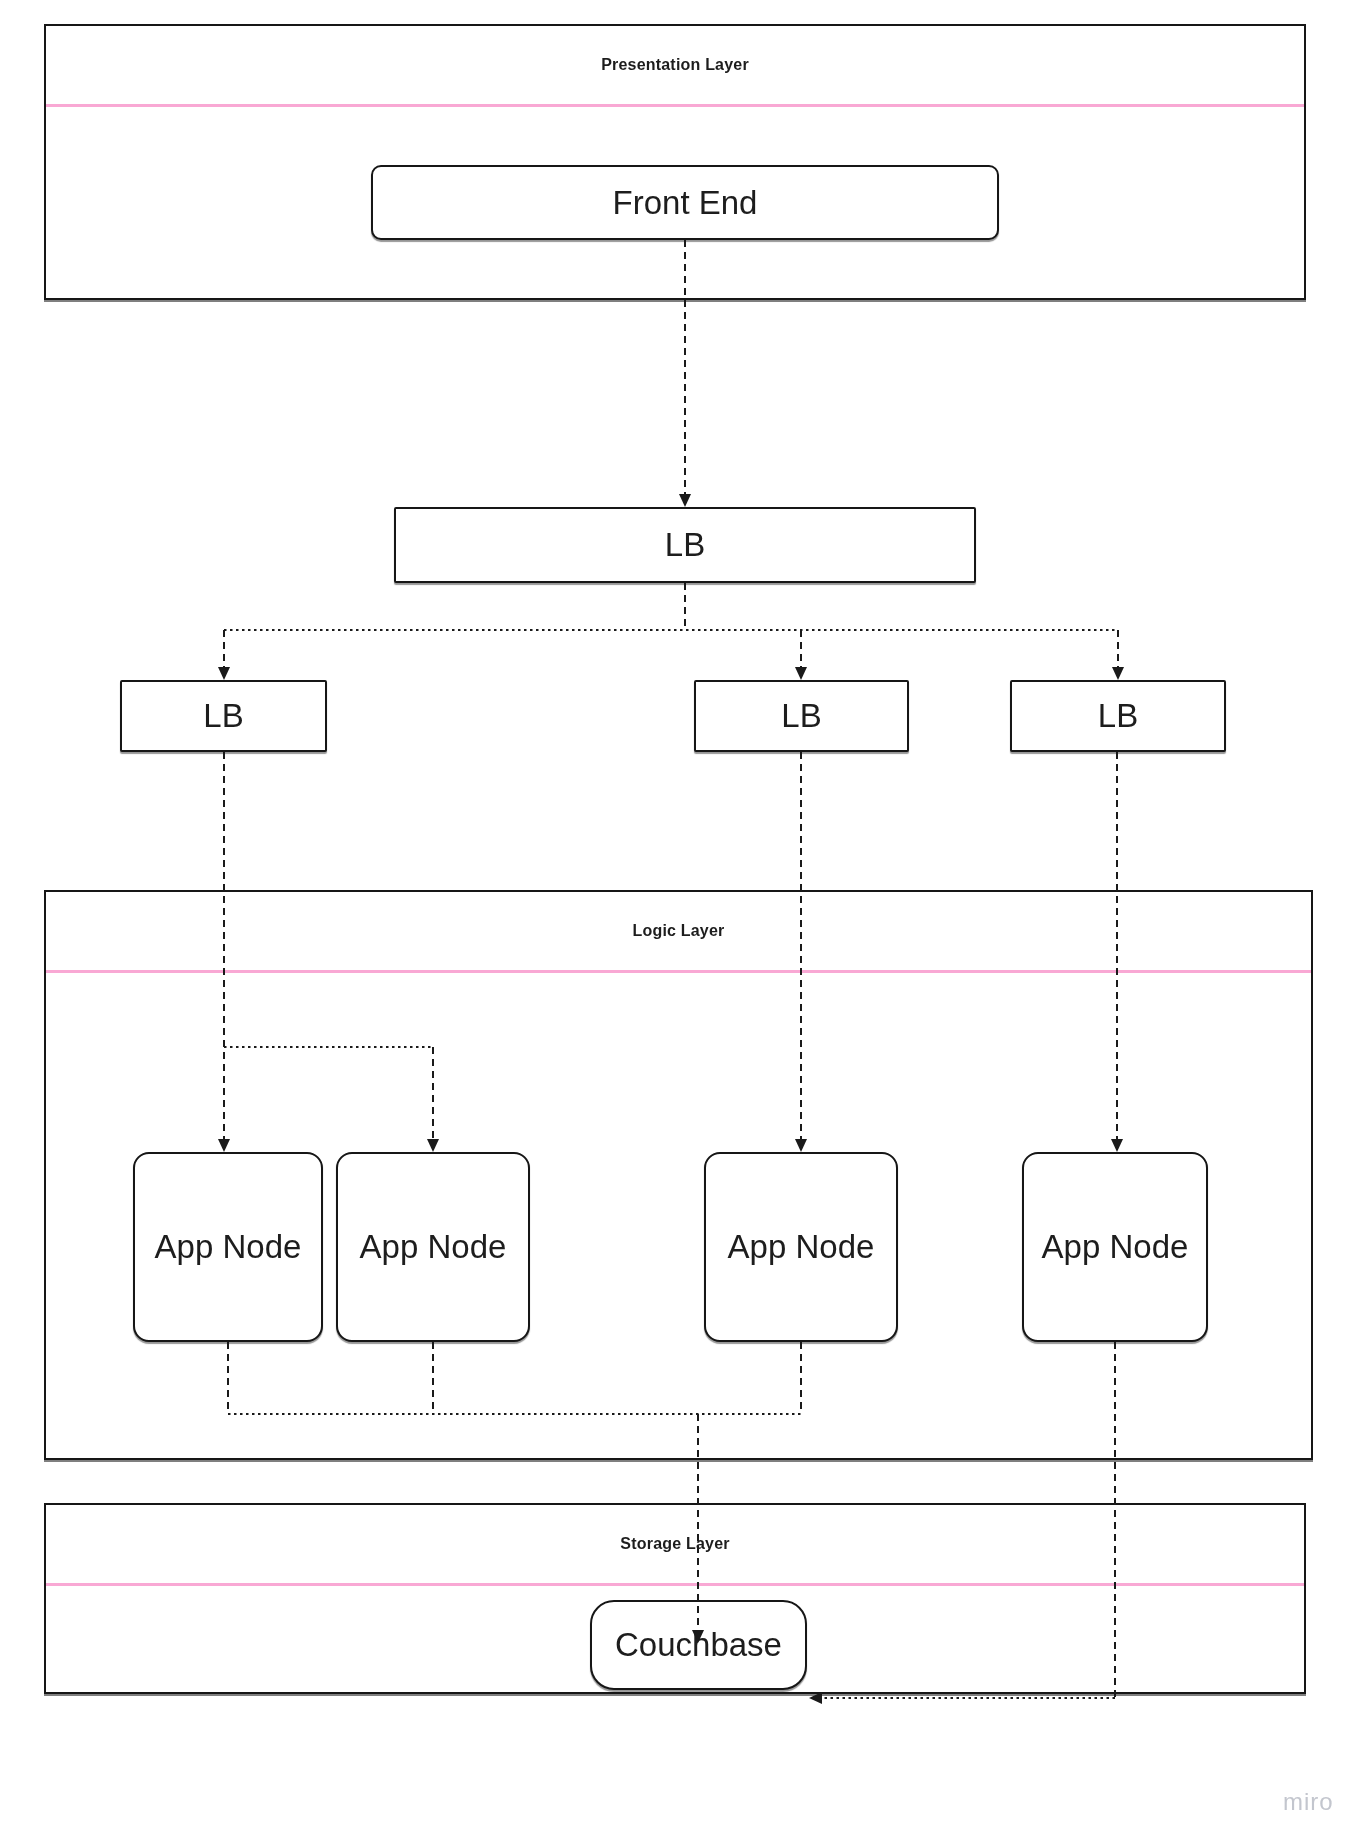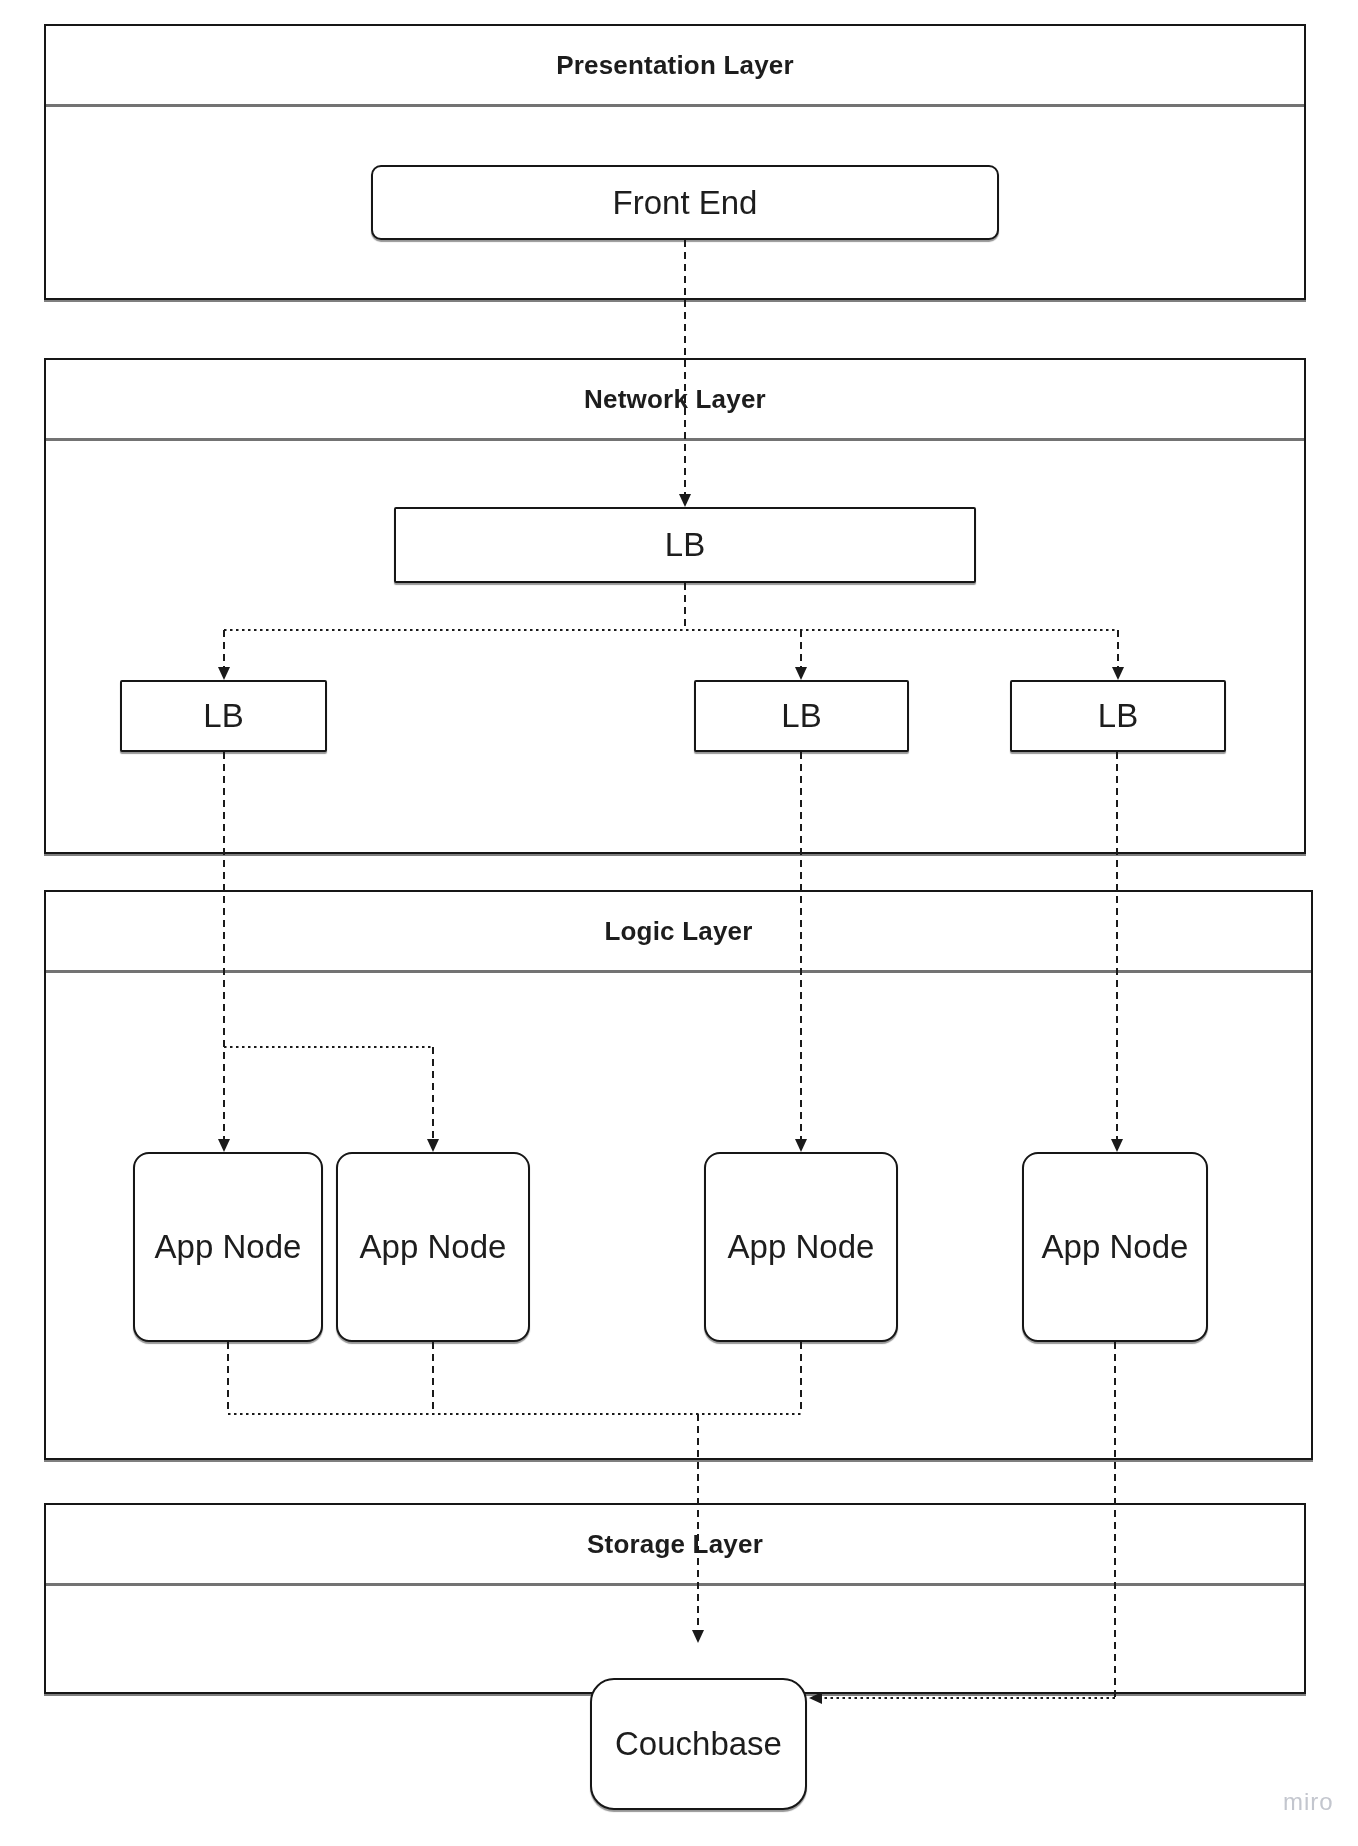--- a/index.html
+++ b/index.html
@@ -11,23 +11,23 @@
   .canvas{position:absolute;inset:0;background:#ffffff;}
 
   
   .layer{
     position:absolute;box-sizing:border-box;background:#ffffff;
     border:2px solid #161616;
     box-shadow:0 2px 0 rgba(22,22,22,.55);
   }
   .layer-title{
     box-sizing:content-box;height:78px;
-    border-bottom:3px solid #737373;
+    border-bottom:3px solid #f9a8d4;
     display:flex;align-items:center;justify-content:center;
-    font-weight:bold;font-size:26px;letter-spacing:.2px;color:#1d1d1d;
+    font-weight:bold;font-size:16px;letter-spacing:.2px;color:#1d1d1d;
   }
   .layer-body{position:relative;}
 
   
   .node{
     position:absolute;box-sizing:border-box;background:#ffffff;
     border:2px solid #161616;
     box-shadow:0 2px 1px rgba(22,22,22,.45);
     display:flex;align-items:center;justify-content:center;
     font-size:33px;color:#1d1d1d;
@@ -54,26 +54,20 @@
 
 <div class="canvas">
 
   <section class="layer" style="left:44px;top:24px;width:1262px;height:276px;">
     <div class="layer-title">
       <span>Presentation Layer</span>
     </div>
     <div class="layer-body"></div>
   </section>
 
-  <section class="layer" style="left:44px;top:358px;width:1262px;height:496px;">
-    <div class="layer-title">
-      <span>Network Layer</span>
-    </div>
-    <div class="layer-body"></div>
-  </section>
 
   <section class="layer" style="left:44px;top:890px;width:1269px;height:570px;">
     <div class="layer-title">
       <span>Logic Layer</span>
     </div>
     <div class="layer-body"></div>
   </section>
 
   <section class="layer" style="left:44px;top:1503px;width:1262px;height:191px;">
     <div class="layer-title">
@@ -111,21 +105,21 @@
   </div>
 
   <div class="node r30" style="left:704px;top:1152px;width:194px;height:190px;">
     <span>App Node</span>
   </div>
 
   <div class="node r30" style="left:1022px;top:1152px;width:186px;height:190px;">
     <span>App Node</span>
   </div>
 
-  <div class="node r24" style="left:590px;top:1678px;width:217px;height:132px;justify-content:center;">
+  <div class="node r24" style="left:590px;top:1600px;width:217px;height:90px;justify-content:center;">
     <span>Couchbase</span>
   </div>
 
   <svg class="edges" width="1358" height="1846" viewBox="0 0 1358 1846">
 
     <path class="dash" d="M685 240 V499"></path>
     <polygon points="679,494 691,494 685,507"></polygon>
 
     <path class="dash" d="M685 583 V630"></path>
     <path class="dot" d="M224 630 H1118"></path>

